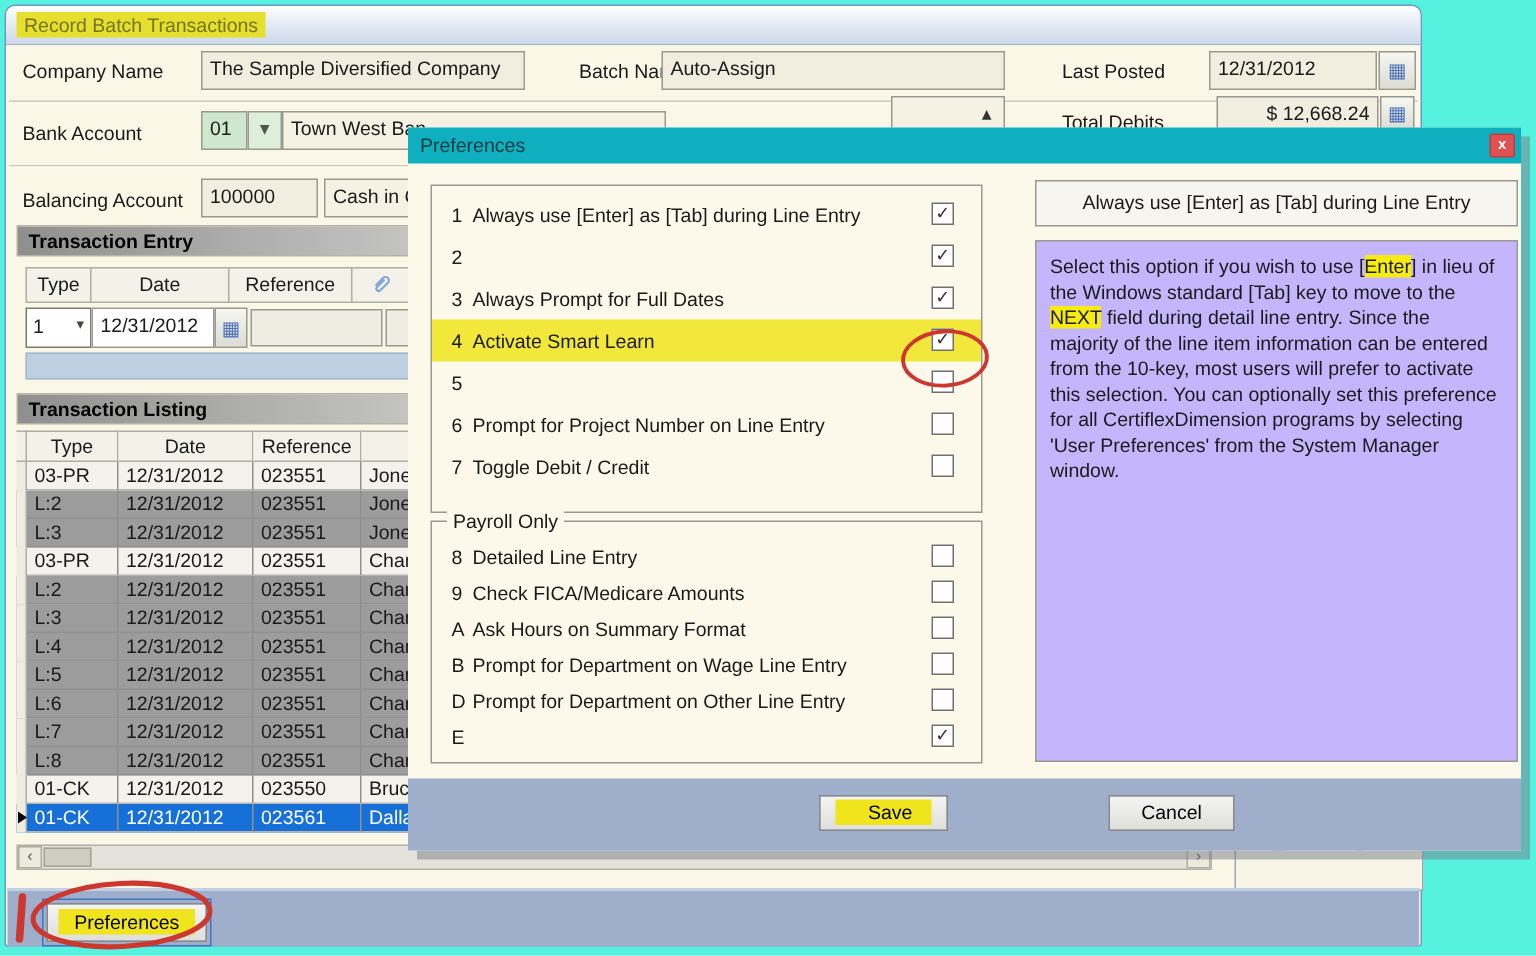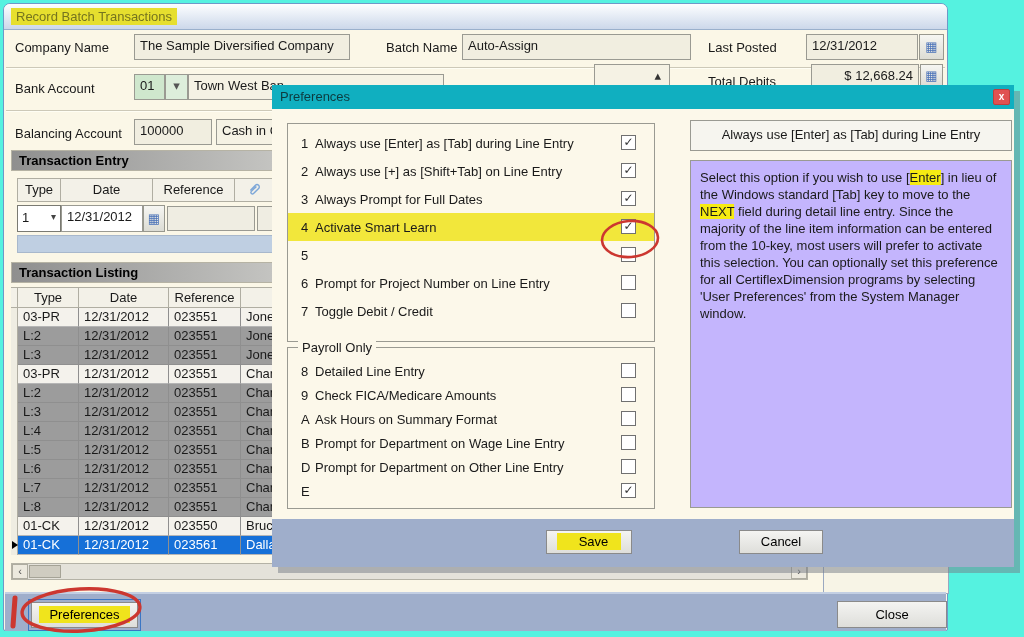--- a/index.html
+++ b/index.html
@@ -100,21 +100,21 @@
 <div id="desktop">
 
   <div id="main-window">
     <div id="titlebar">
       <span id="title-text">Record Batch Transactions</span>
     </div>
 
     <span class="lbl" style="left:11px;top:36px;">Company Name</span>
     <span class="fld" style="left:130px;top:30px;width:216px;height:26px;">The Sample Diversified Company</span>
     <span class="lbl" style="left:362px;top:36px;margin-left:20px;">Batch Name</span>
-    <span class="fld" style="left:458px;top:30px;width:229px;height:26px;">Auto-Assign</span>
+    <span class="fld" style="left:437px;top:30px;width:229px;height:26px;">Auto-Assign</span>
     <span class="lbl" style="left:704px;top:36px;">Last Posted</span>
     <span class="fld" style="left:802px;top:30px;width:112px;height:26px;">12/31/2012</span>
     <span class="iconbtn" style="left:915px;top:30px;width:25px;height:26px;line-height:24px;"><span>▦</span></span>
     <div class="hline" style="top:63px;"></div>
 
     <span class="lbl" style="left:11px;top:77px;">Bank Account</span>
     <span class="fld" style="left:130px;top:70px;width:31px;height:26px;background:#cfe7cd;">01</span>
     <span class="fld" style="left:161px;top:70px;width:23px;height:26px;background:#ddeedb;text-align:center;color:#555;"><span>▾</span></span>
     <span class="fld" style="left:184px;top:70px;width:256px;height:26px;background:#f5f2e4;">Town West Ban</span>
     <span class="fld" style="left:590px;top:60px;width:76px;height:24px;background:#f5f2e4;">
@@ -169,39 +169,37 @@
       <span class="sb-thumb"></span>
       <span class="sb-btn" style="right:0;">›</span>
     </div>
     <div class="minipanel">
         <i style="left:24px;"></i>
         <i style="left:80px;width:4px;"></i>
       </div>
 
     <div id="footer-bar">
       <button class="btn" id="btn-preferences"><span>Preferences</span></button>
-      <button class="btn" id="btn-close">Close</button>
     </div>
   </div>
 
   <div id="dialog">
     <div id="dlg-titlebar">
       <span id="dlg-title">Preferences</span>
       <span id="dlg-close">x</span>
     </div>
 
     <div class="groupbox" style="left:15px;top:38px;width:368px;height:219px;padding-top:5px;" id="opts1">
         <div class="opt-row">
           <span class="opt-key">1</span>
           <span class="opt-label">Always use [Enter] as [Tab] during Line Entry</span>
           <span class="checkbox">✓</span>
         </div>
         <div class="opt-row">
           <span class="opt-key">2</span>
-          <span class="opt-label">Always use [+]  as [Shift+Tab] on Line Entry</span>
           <span class="checkbox">✓</span>
         </div>
         <div class="opt-row">
           <span class="opt-key">3</span>
           <span class="opt-label">Always Prompt for Full Dates</span>
           <span class="checkbox">✓</span>
         </div>
         <div class="opt-row hl">
           <span class="opt-key">4</span>
           <span class="opt-label">Activate Smart Learn</span>

